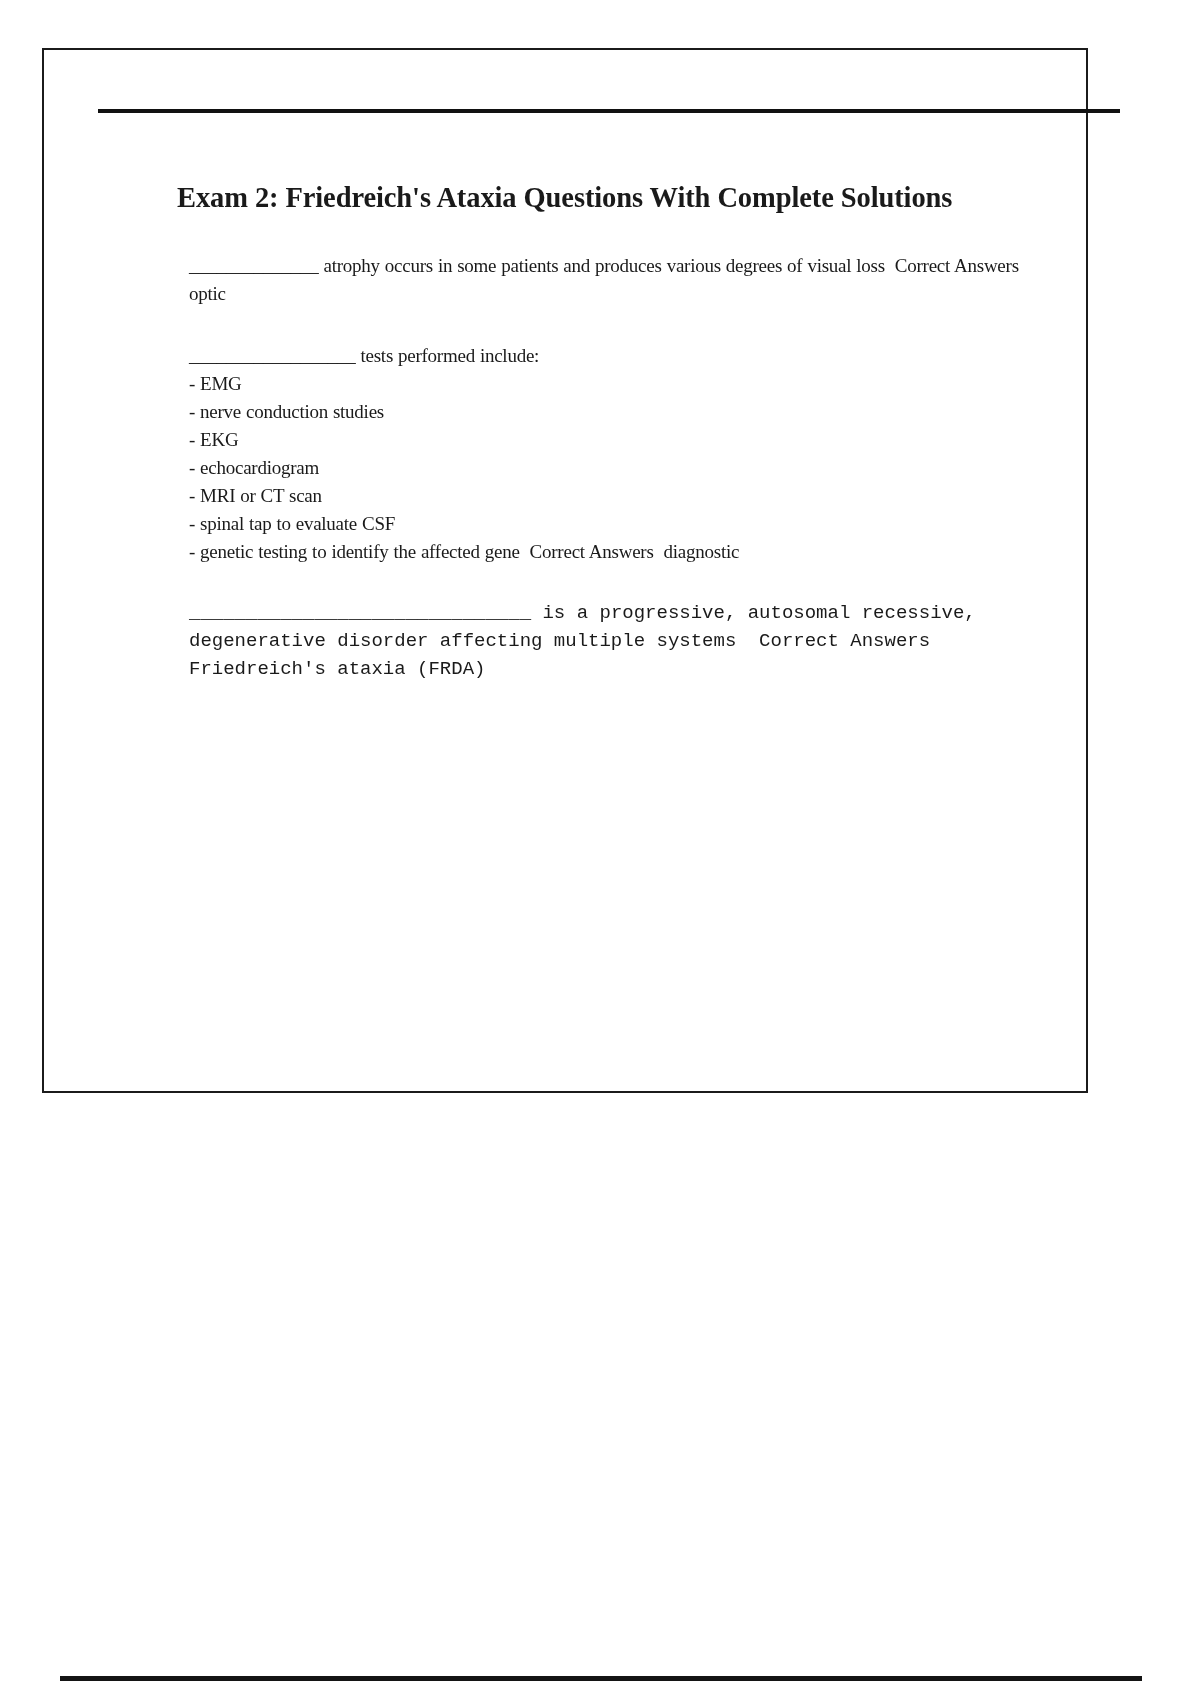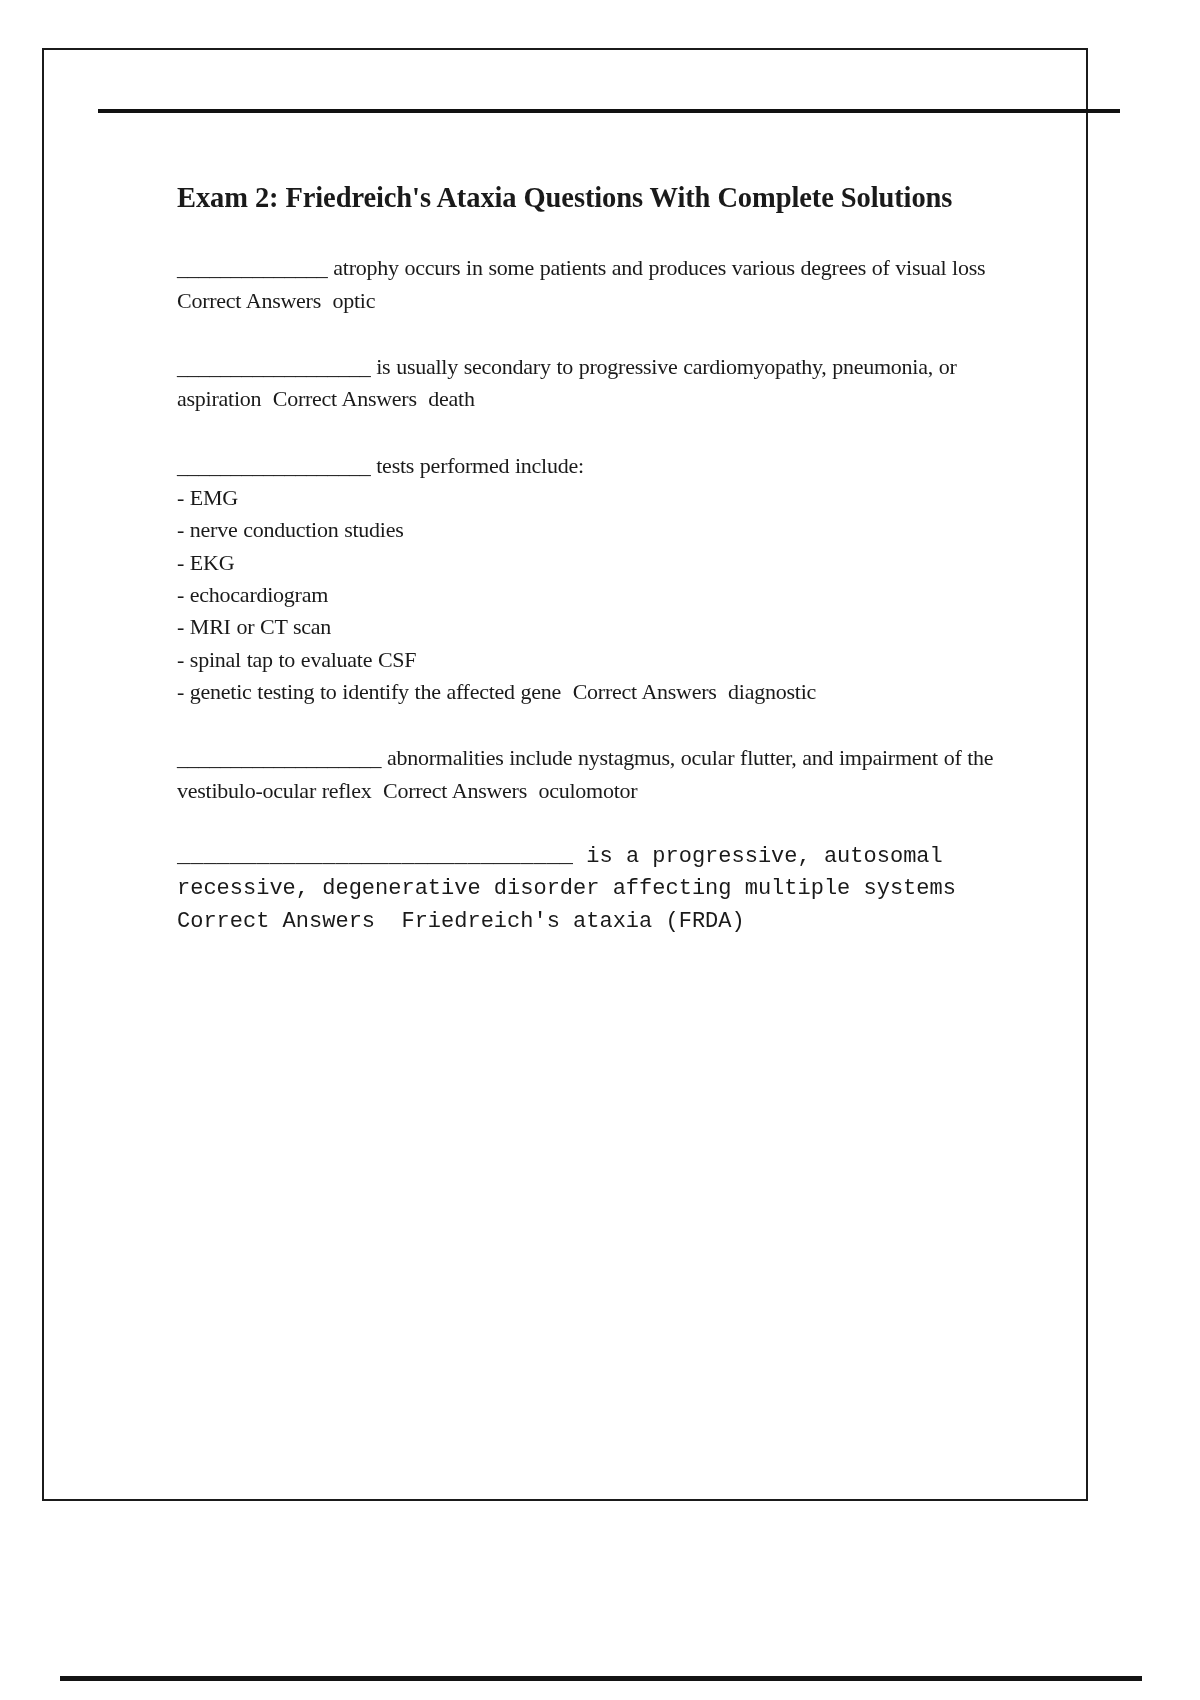--- a/index.html
+++ b/index.html
@@ -15,21 +15,21 @@
     color: #1a1a1a;
     overflow: hidden;
   }
 
   
   #page-frame {
     position: absolute;
     left: 42px;
     top: 48px;
     width: 1046px;
-    height: 1453px;
+    height: 1045px;
     border: 2px solid #1b1b1b;
     box-sizing: border-box;
     background: #ffffff;
   }
   #page-top-rule {
     position: absolute;
     left: 54px;
     top: 59px;
     width: 1022px;
     height: 4px;
@@ -59,23 +59,23 @@
     font-weight: bold;
     line-height: 1.42;
     letter-spacing: -0.1px;
     margin: 0 0 34px 0;
     font-family: "Liberation Serif", "DejaVu Serif", serif;
     font-stretch: condensed;
     width: 800px;
   }
 
   .qa-block {
-    font-size: 22px;
+    font-size: 19px;
     line-height: 1.47;
-    margin: 0 0 34px 0;
+    margin: 0 0 34px 12px;
     font-family: "Liberation Serif", "DejaVu Serif", serif;
     letter-spacing: -0.25px;
     word-spacing: 0.5px;
     white-space: pre-wrap;
   }
   .qa-block:last-child { margin-bottom: 0; font-family: Liberation Mono, monospace; }
 
   
   .blank { white-space: pre; }
 
@@ -93,24 +93,22 @@
 <div id="page-frame">
   <div id="page-top-rule"></div>
 
   <div id="content">
 
     <h1 class="doc-title">Exam 2: Friedreich's Ataxia Questions With Complete Solutions</h1>
 
     <p class="qa-block"><span class="blank">______________</span><span> atrophy occurs in some patients and produces various degrees of visual loss  Correct Answers  optic</span></p>
 
 
-    <p class="qa-block"><span class="blank">__________________</span><span> is usually secondary to progressive cardiomyopathy, pneumonia, or aspiration  Correct Answers  death</span></p>
 
     <p class="qa-block"><span class="blank">__________________</span><span> tests performed include:</span><br><span class="list-line">- EMG</span><span class="list-line">- nerve conduction studies</span><span class="list-line">- EKG</span><span class="list-line">- echocardiogram</span><span class="list-line">- MRI or CT scan</span><span class="list-line">- spinal tap to evaluate CSF</span><span class="list-line">- genetic testing to identify the affected gene  Correct Answers  diagnostic</span></p>
 
-    <p class="qa-block"><span class="blank">___________________</span><span> abnormalities include nystagmus, ocular flutter, and impairment of the vestibulo-ocular reflex  Correct Answers  oculomotor</span></p>
 
     <p class="qa-block wide"><span class="blank">______________________________</span><span> is a progressive, autosomal recessive, degenerative disorder affecting multiple systems  Correct Answers  Friedreich's ataxia (FRDA)</span></p>
 
   </div>
 </div>
 
 <div id="bottom-rule"></div>
 
 </body></html>

